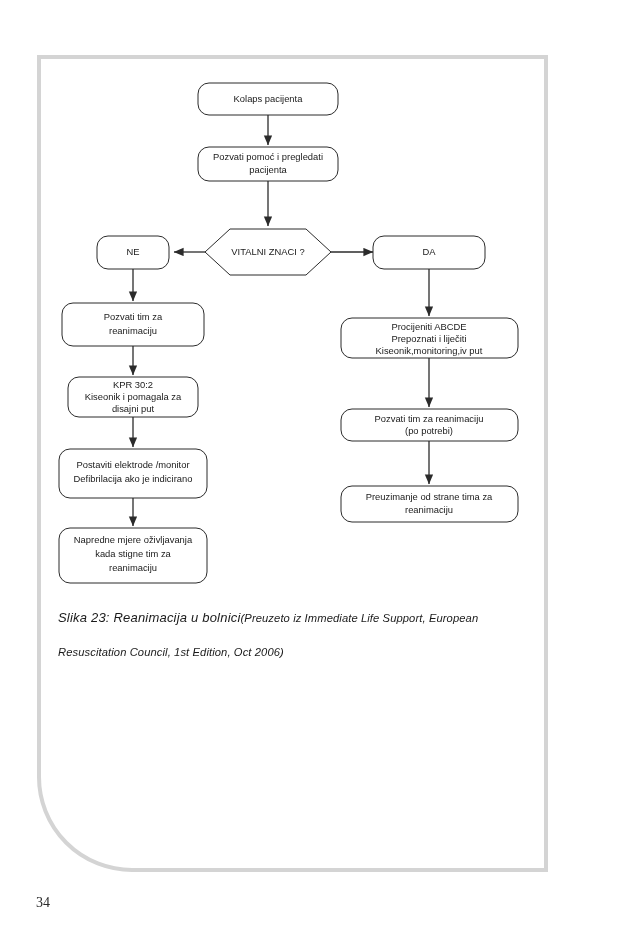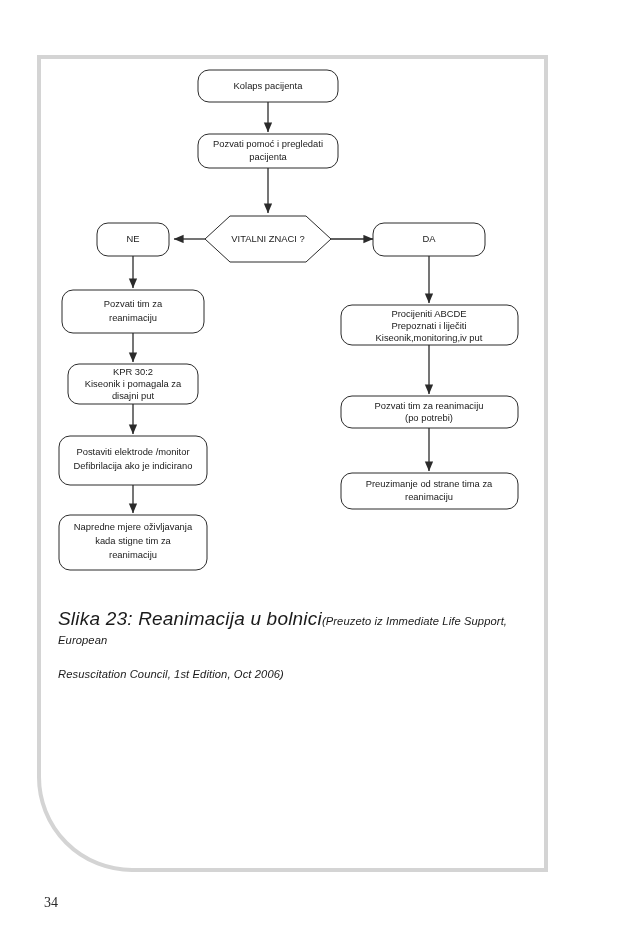--- a/index.html
+++ b/index.html
@@ -27,21 +27,21 @@
     height: 817px;
     border: 4px solid #d4d4d4;
     border-bottom-left-radius: 95px;
     box-sizing: border-box;
     background: #ffffff;
   }
   
   .flow-wrap {
     position: absolute;
     left: 0;
-    top: 4px;
+    top: 17px;
     width: 550px;
     height: 600px;
   }
   .flow-svg { display: block; }
   .nodebox {
     fill: #ffffff;
     stroke: #2b2b2b;
     stroke-width: 1;
   }
   .edge {
@@ -60,41 +60,41 @@
   .caption {
     position: absolute;
     left: 58px;
     top: 608px;
     width: 480px;
     color: #1a1a1a;
   }
   .caption .cap-main {
     font-family: "Liberation Sans", sans-serif;
     font-style: italic;
-    font-size: 19px;
+    font-size: 13px;
     letter-spacing: 0.2px;
   }
   .caption .cap-sub {
     font-family: Liberation Sans, sans-serif;
     font-style: italic;
     font-size: 11.2px;
     letter-spacing: 0.1px;
   }
   .caption-line2 {
     font-family: "Liberation Sans", sans-serif;
     font-style: italic;
     font-size: 11.2px;
     letter-spacing: 0.1px;
     margin-top: 20px;
     display: block;
   }
   
   .page-number {
     position: absolute;
-    left: 44px;
+    left: 36px;
     top: 895px;
     font-family: "Liberation Serif", serif;
     font-size: 14px;
     color: #2a2a2a;
   }
 </style>
 </head>
 <body>
 
 <div id="page-root">

